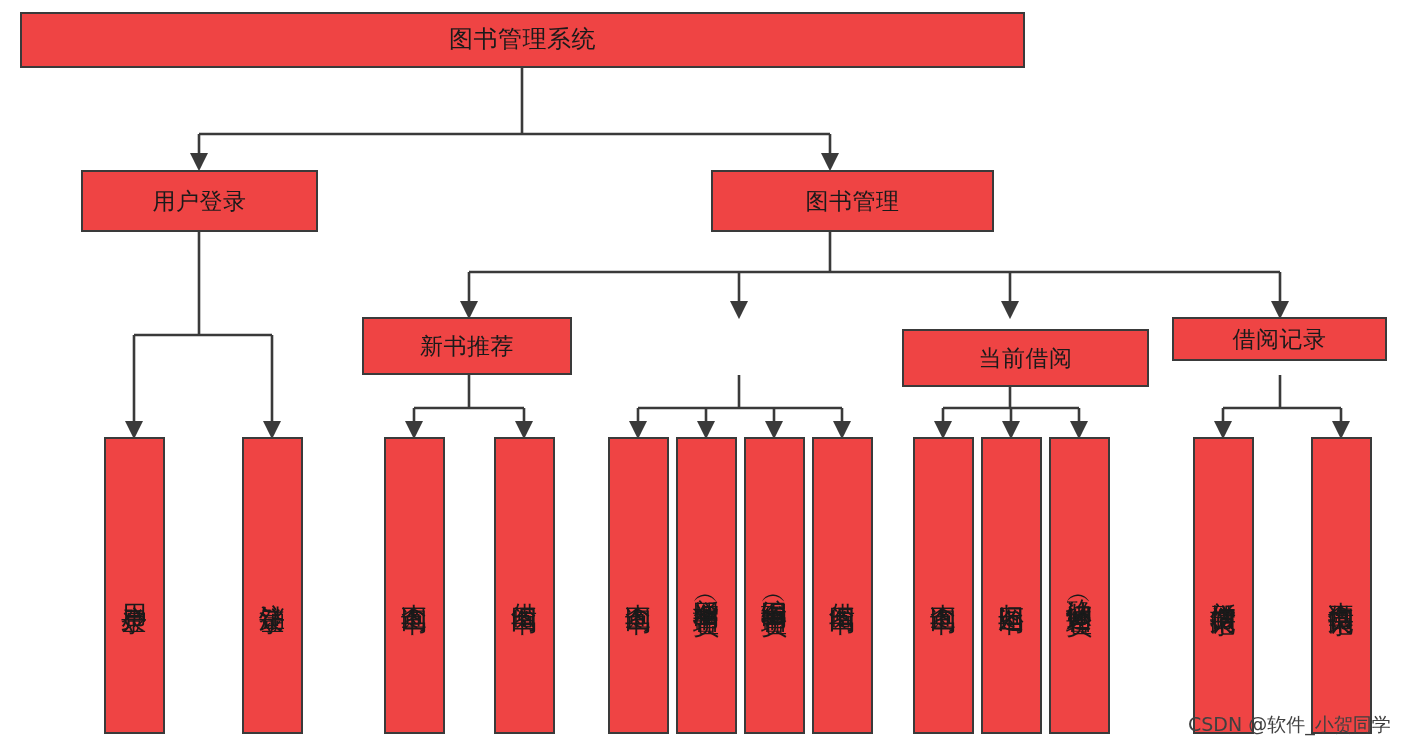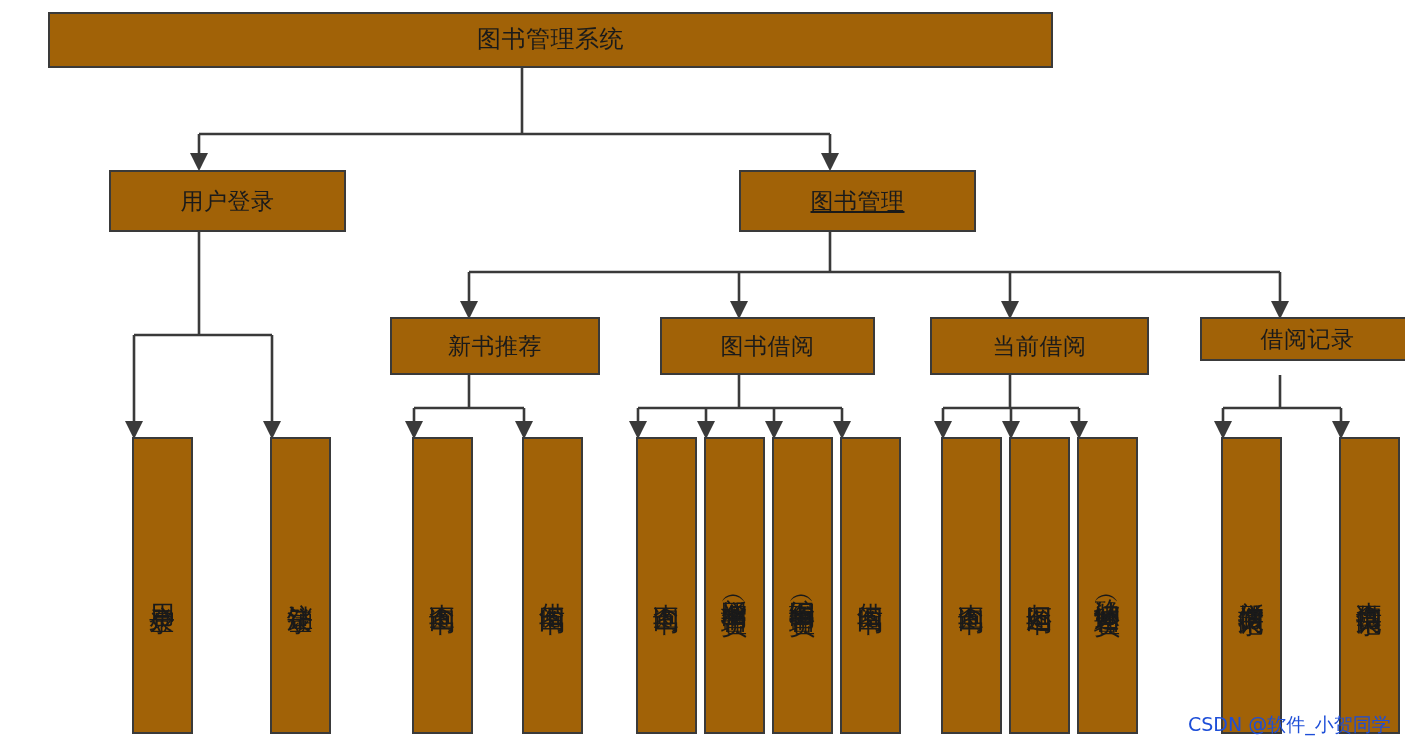--- a/index.html
+++ b/index.html
@@ -20,28 +20,27 @@
   svg.wires {
     position: absolute;
     left: 0;
     top: 0;
     width: 1405px;
     height: 747px;
   }
   .node {
     position: absolute;
     box-sizing: border-box;
-    background: #a16207;
+    background: #ef4444;
     border: 2px solid #3a3a3a;
     display: flex;
     align-items: center;
     justify-content: center;
     color: #1a1a1a;
     z-index: 2;
-    margin-left: 28px;
   }
   .node .label {
     text-align: center;
     line-height: 1.08;
     letter-spacing: 0.5px;
   }
   .node.horiz .label {
     font-size: 23px;
     white-space: nowrap;
   }
@@ -58,21 +57,21 @@
     letter-spacing: 2px;
     white-space: nowrap;
     max-height: 100%;
   }
   .node.root .label { font-size: 24px; }
   .watermark {
     position: absolute;
     left: 1188px;
     top: 712px;
     font-size: 19px;
-    color: #1d4ed8;
+    color: #404040;
     white-space: nowrap;
     z-index: 3;
     font-family: "DejaVu Sans", "Liberation Sans", sans-serif;
   }
 </style>
 </head>
 <body>
 
 <div id="canvas">
 
@@ -126,31 +125,28 @@
     </g>
   </svg>
 
   <div class="node horiz root" style="left:20px; top:12px; width:1005px; height:56px;">
     <span class="label">图书管理系统</span>
   </div>
 
   <div class="node horiz" style="left:81px; top:170px; width:237px; height:62px;">
     <span class="label">用户登录</span>
   </div>
-  <div class="node horiz" style="left:711px; top:170px; width:237px; height:62px;text-decoration:underline;">
+  <div class="node horiz" style="left:711px; top:170px; width:283px; height:62px;">
     <span class="label">图书管理</span>
   </div>
 
   <div class="node horiz" style="left:362px; top:317px; width:210px; height:58px;">
     <span class="label">新书推荐</span>
   </div>
-  <div class="node horiz" style="left:632px; top:317px; width:215px; height:58px;">
-    <span class="label">图书借阅</span>
-  </div>
-  <div class="node horiz" style="left:902px; top:317px; width:219px; height:58px;">
+  <div class="node horiz" style="left:902px; top:329px; width:247px; height:58px;">
     <span class="label">当前借阅</span>
   </div>
   <div class="node horiz" style="left:1172px; top:317px; width:215px; height:44px;">
     <span class="label">借阅记录</span>
   </div>
 
   <div class="node vert" style="left:104px; top:437px; width:61px; height:297px;">
     <span class="label">用户登录</span>
   </div>
   <div class="node vert" style="left:242px; top:437px; width:61px; height:297px;">

